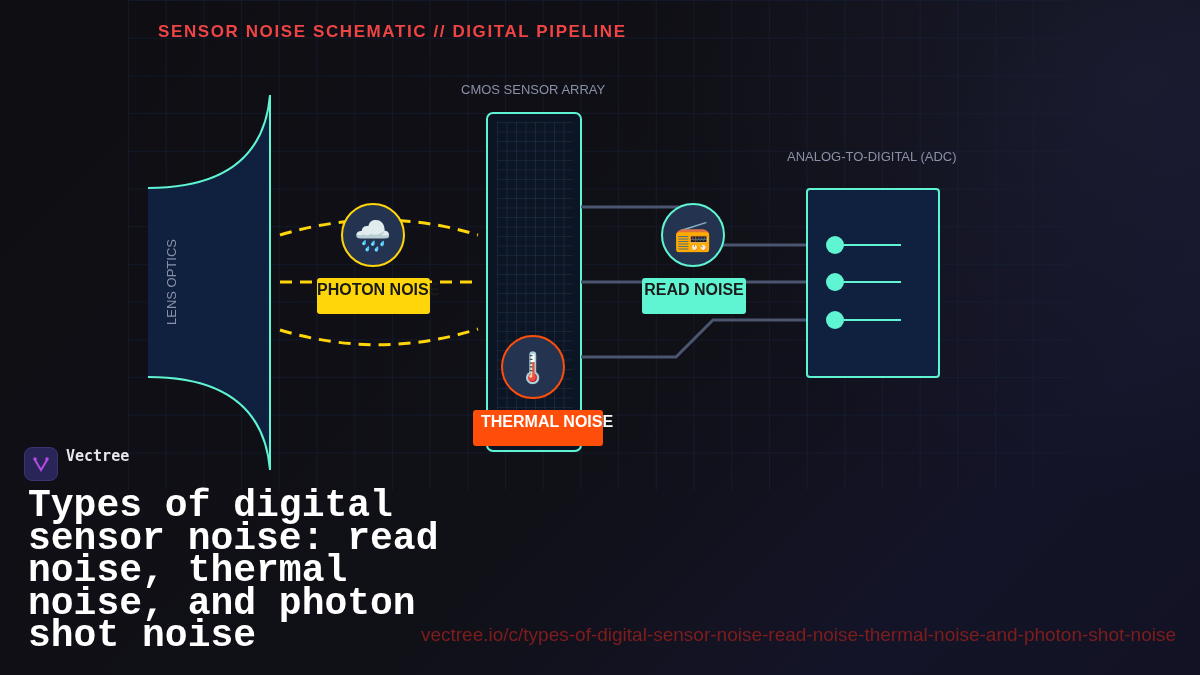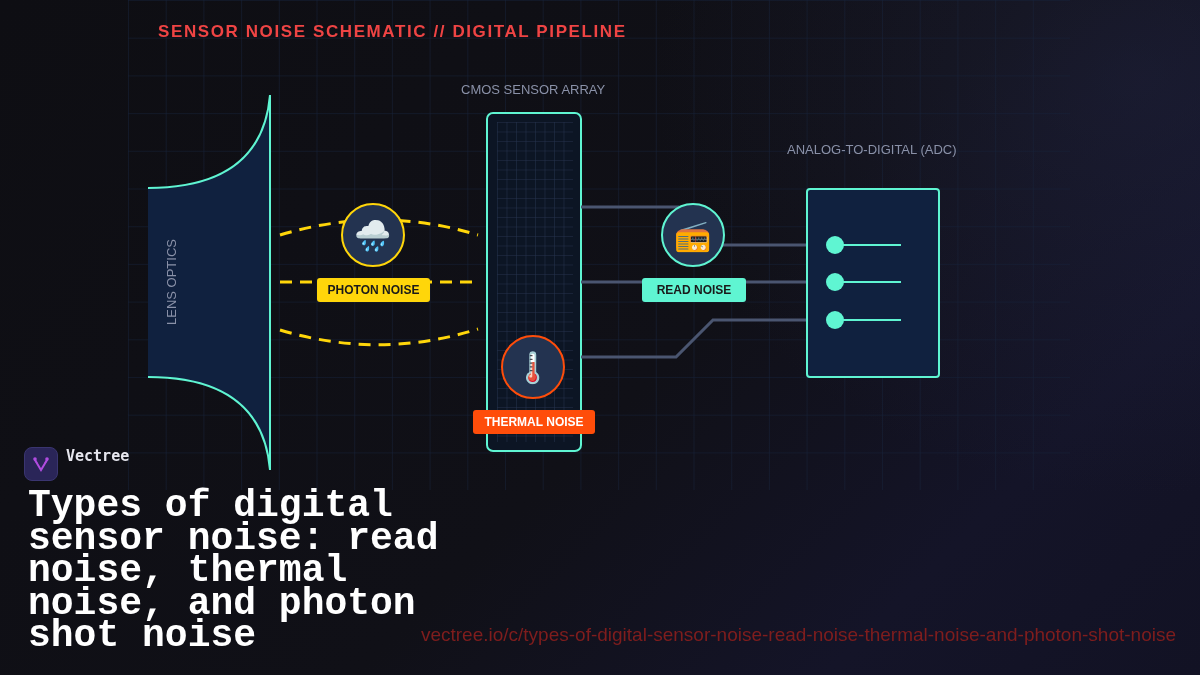--- a/index.html
+++ b/index.html
@@ -23,22 +23,22 @@
   .lens-label {
     position:absolute; left:171px; top:282px; color:#8a91a8; font-size:13px;
     transform: translate(-50%,-50%) rotate(-90deg); white-space:nowrap;
   }
   .node {
     position:absolute; width:64px; height:64px; border-radius:50%;
     background:#233350; display:flex; align-items:center; justify-content:center;
     font-size:30px; box-sizing:border-box;
   }
   .badge {
-    position:absolute; height:24px; line-height:24px; border-radius:3px;
-    font-size:12px; font-weight:bold; text-align:center; white-space:nowrap;
+    position:absolute; height:36px; line-height:24px; border-radius:3px;
+    font-size:16px; font-weight:bold; text-align:center; white-space:nowrap;
   }
   .brand {
     position:absolute; left:24px; top:447px; display:flex; gap:8px;
   }
   .brand-logo {
     width:34px; height:34px; border-radius:8px; background:#2a2558;
     border:1px solid #3a3570; box-sizing:border-box; display:flex; align-items:center; justify-content:center;
   }
   .brand-name {
     color:#e6e6ee; font-family:"DejaVu Sans Mono", monospace; font-size:15px; font-weight:bold;
@@ -94,27 +94,27 @@
       <line x1="835" y1="282" x2="901" y2="282" stroke="#5ff5d2" stroke-width="2"></line>
     <circle cx="835" cy="320" r="9" fill="#5ff5d2"></circle>
       <line x1="835" y1="320" x2="901" y2="320" stroke="#5ff5d2" stroke-width="2"></line>
   </g>
 </svg>
 
 <div class="title">SENSOR NOISE SCHEMATIC // DIGITAL PIPELINE</div>
 
 <div class="lens-label">LENS OPTICS</div>
 <div class="label-caption" style="left:461px; top:82px;">CMOS SENSOR ARRAY</div>
-<div class="label-caption" style="left:787px; top:142px;text-align:center;">ANALOG-TO-DIGITAL (ADC)</div>
+<div class="label-caption" style="left:787px; top:149px;text-align:center;">ANALOG-TO-DIGITAL (ADC)</div>
 
 <div class="node" style="left:341px; top:203px; border:2px solid #ffd60a;">🌧️</div>
 <div class="badge" style="left:317px; top:278px; width:113px; background:#ffd60a; color:#1a1a1a;">PHOTON NOISE</div>
 
 <div class="node" style="left:501px; top:335px; border:2px solid #ff4d0a;">🌡️</div>
-<div class="badge" style="left:473px; top:410px; width:122px; background:#ff4d0a; color:#ffffff;">THERMAL NOISE</div>
+<div class="badge" style="left:473px; top:410px; width:122px; background:#ff4d0a; color:#ffffff;padding-left:8px;">THERMAL NOISE</div>
 
 <div class="node" style="left:661px; top:203px; border:2px solid #5ff5d2;">📻</div>
 <div class="badge" style="left:642px; top:278px; width:104px; background:#5ff5d2; color:#1a1a1a;text-align:center;">READ NOISE</div>
 
 <div class="brand">
   <div class="brand-logo">
     <svg width="20" height="20" viewBox="0 0 20 20">
       <path d="M4 6 L10 16 L16 6" fill="none" stroke="#b04ce0" stroke-width="2" stroke-linecap="round"></path>
       <circle cx="4" cy="5" r="1.8" fill="#b04ce0"></circle>
         <circle cx="16" cy="5" r="1.8" fill="#b04ce0"></circle>

